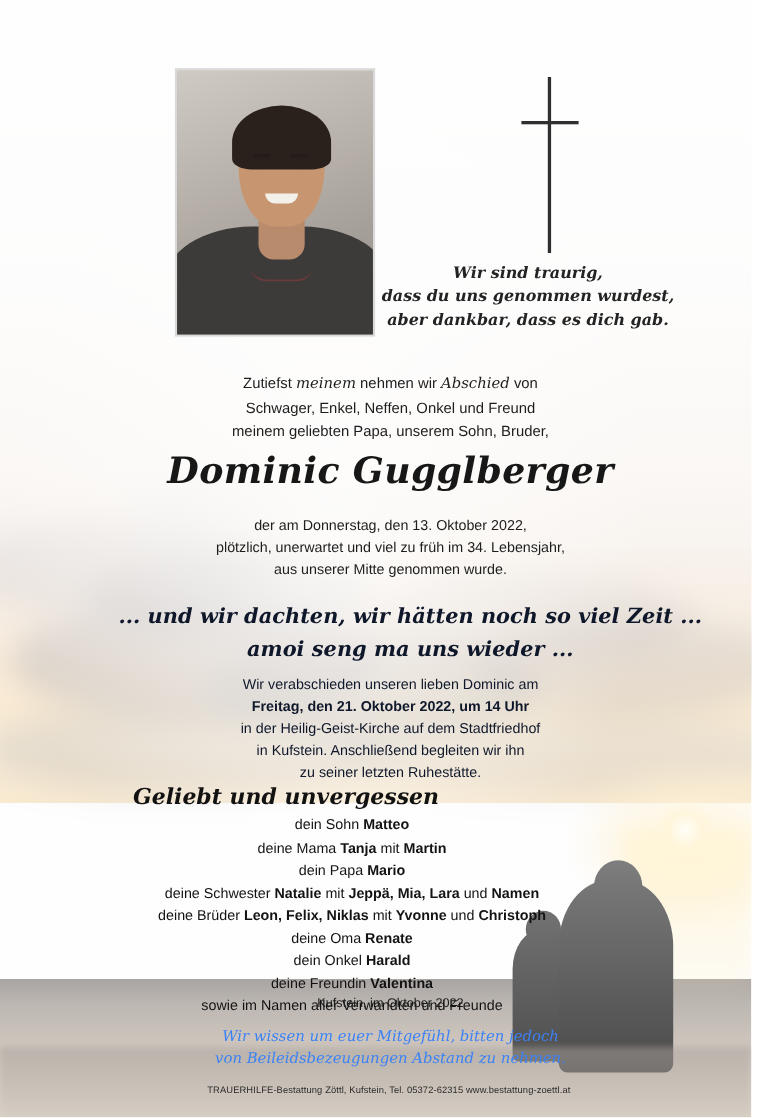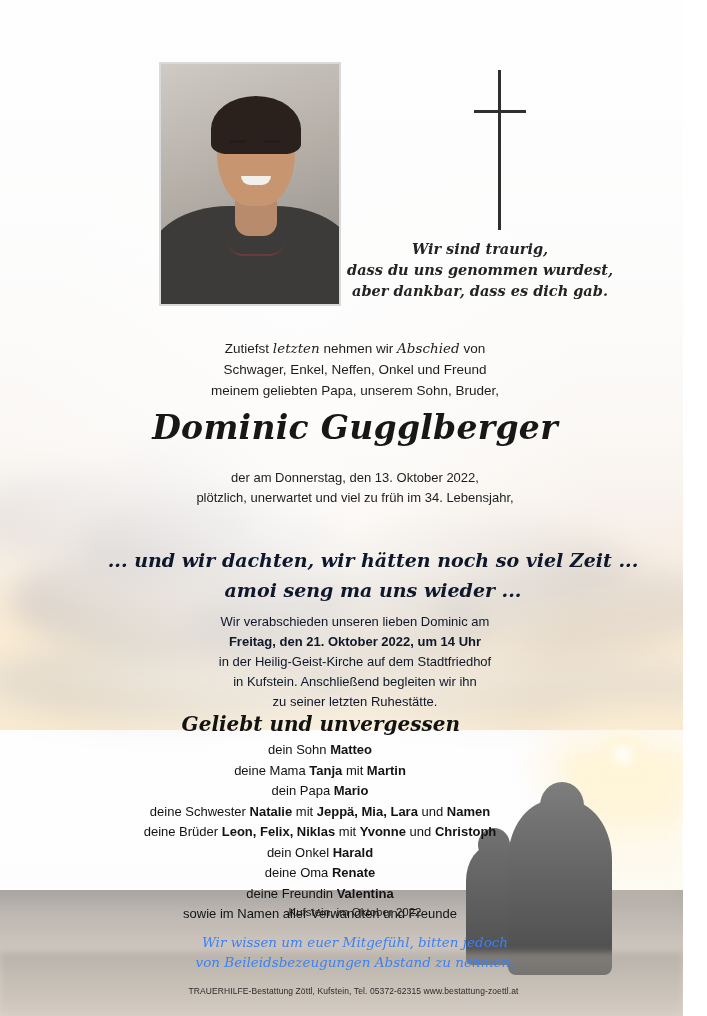--- a/index.html
+++ b/index.html
@@ -274,21 +274,21 @@
     text-align: center;
     font-size: 13px;
     line-height: 20px;
     color: #0f172a;
   }
 
   .unforgotten {
     position: absolute;
     left: 60px; top: 712px;
     width: 400px;
-    text-align: right;
+    text-align: center;
     font-family: "DejaVu Serif", serif;
     font-style: italic;
     font-weight: 700;
     font-size: 20px;
     color: #121212;
   }
 
   .family {
     position: absolute;
     left: 40px; top: 740px;
@@ -384,30 +384,31 @@
       <div class="h"></div>
     </div>
 
     <div class="verse script">
       <div>Wir sind traurig,</div>
       <div>dass du uns genommen wurdest,</div>
       <div>aber dankbar, dass es dich gab.</div>
     </div>
 
     <div class="intro">
-      <div><span>Zutiefst </span><span class="em">letzten</span><span> nehmen wir </span><span class="em">Abschied</span><span> von</span></div>
+      <div><span>Zutiefst </span><span class="em">meinem</span><span> nehmen wir </span><span class="em">Abschied</span><span> von</span></div>
       <div>Schwager, Enkel, Neffen, Onkel und Freund</div>
       <div>meinem geliebten Papa, unserem Sohn, Bruder,</div>
     </div>
 
     <div class="name">Dominic Gugglberger</div>
 
     <div class="death-info">
       <div>der am Donnerstag, den 13. Oktober 2022,</div>
       <div>plötzlich, unerwartet und viel zu früh im 34. Lebensjahr,</div>
+      <div>aus unserer Mitte genommen wurde.</div>
     </div>
 
     <div class="quote">
       <div>... und wir dachten, wir hätten noch so viel Zeit ...</div>
       <div>amoi seng ma uns wieder ...</div>
     </div>
 
     <div class="funeral">
       <div>Wir verabschieden unseren lieben Dominic am</div>
       <div><b>Freitag, den 21. Oktober 2022, um 14 Uhr</b></div>
@@ -417,22 +418,22 @@
     </div>
 
     <div class="unforgotten">Geliebt und unvergessen</div>
 
     <div class="family" id="family-list">
         <div><span>dein Sohn </span><b>Matteo</b></div>
         <div><span>deine Mama </span><b>Tanja</b><span> mit </span><b>Martin</b></div>
         <div><span>dein Papa </span><b>Mario</b></div>
         <div><span>deine Schwester </span><b>Natalie</b><span> mit </span><b>Jeppä, Mia, Lara</b><span> und </span><b>Namen</b></div>
         <div><span>deine Brüder </span><b>Leon, Felix, Niklas</b><span> mit </span><b>Yvonne</b><span> und </span><b>Christoph</b></div>
+        <div><span>deine Oma </span><b>Renate</b></div>
         <div><span>dein Onkel </span><b>Harald</b></div>
-        <div><span>deine Oma </span><b>Renate</b></div>
         <div><span>deine Freundin </span><b>Valentina</b></div>
         <div><span>sowie im Namen aller Verwandten und Freunde</span></div>
       </div>
 
     <div class="place-date">Kufstein, im Oktober 2022</div>
 
     <div class="closing">
       <div>Wir wissen um euer Mitgefühl, bitten jedoch</div>
       <div>von Beileidsbezeugungen Abstand zu nehmen.</div>
     </div>

